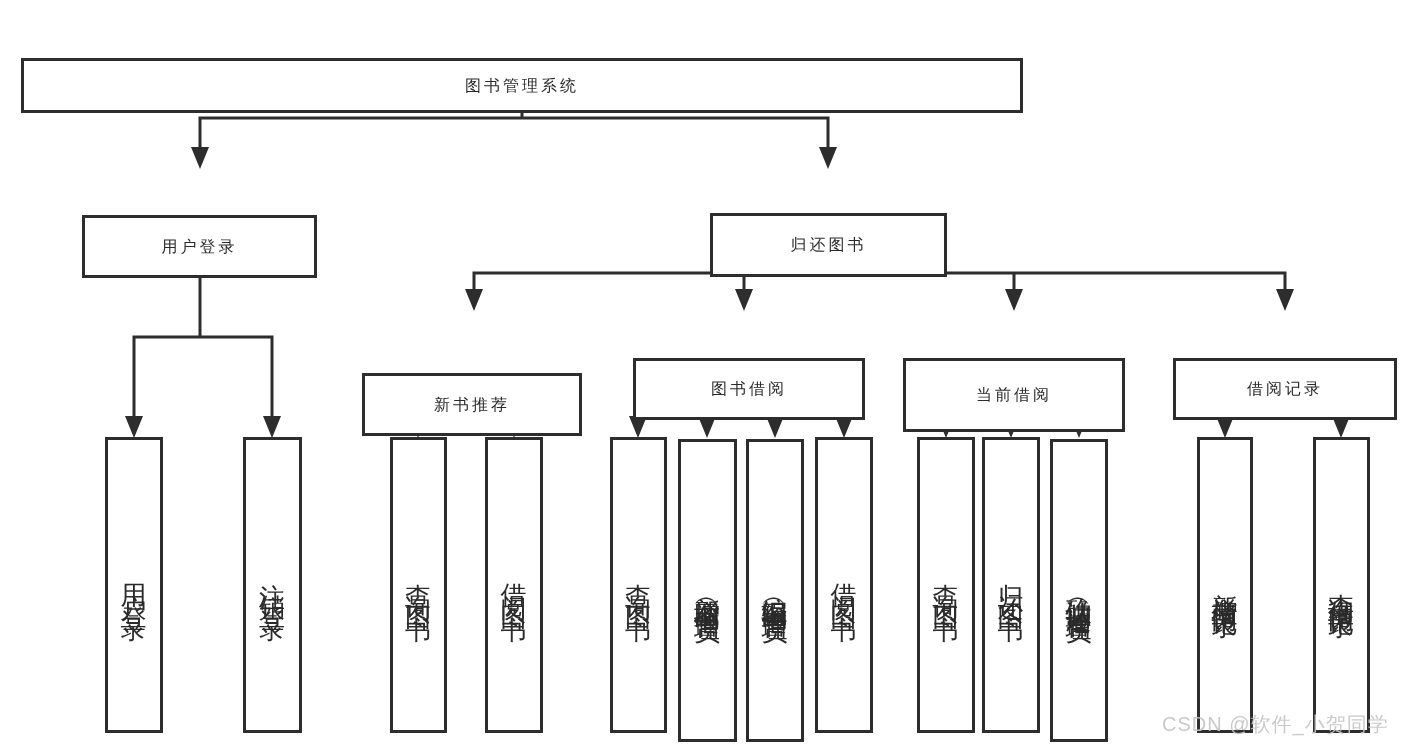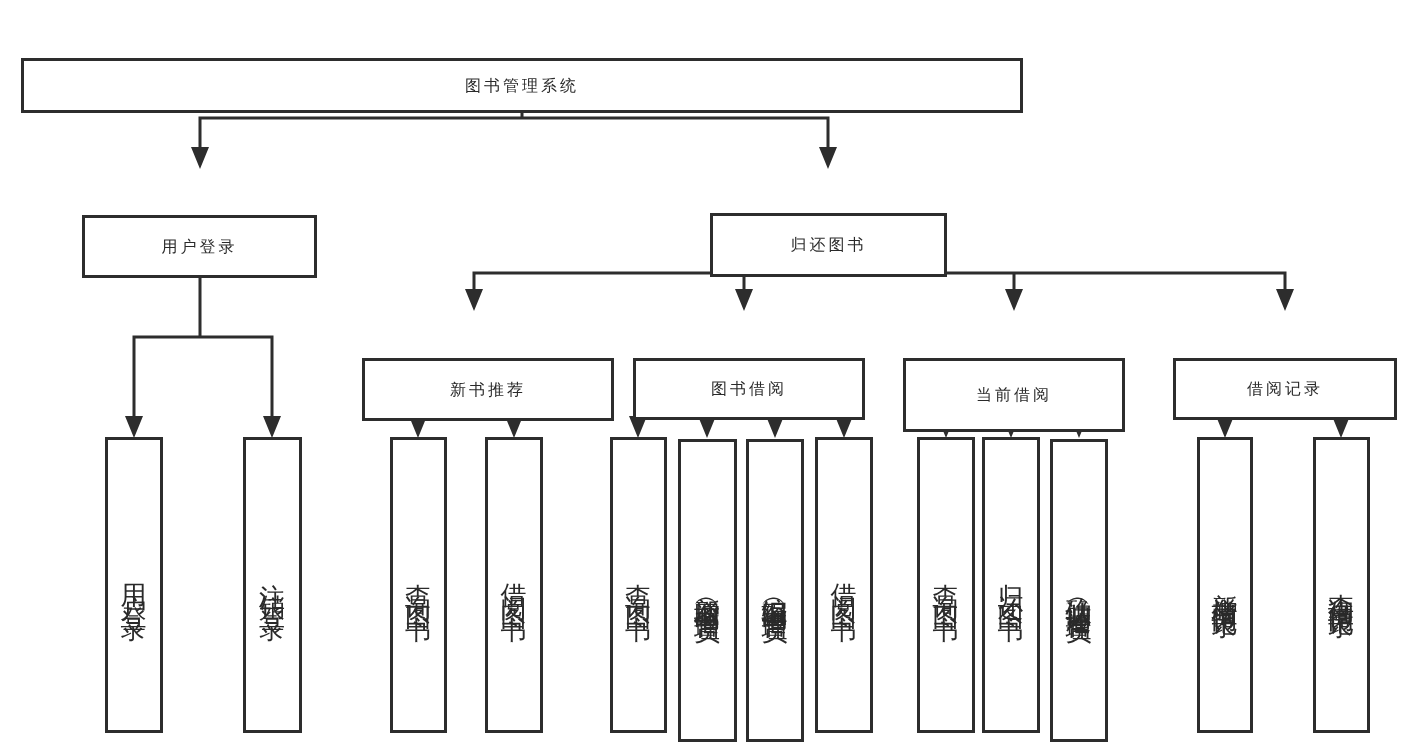--- a/index.html
+++ b/index.html
@@ -21,21 +21,21 @@
   .v9{letter-spacing:3px;}
   .watermark{
     position:absolute;left:1162px;top:711px;width:243px;
     font-size:20px;letter-spacing:1px;white-space:nowrap;
     color:rgba(197,197,197,0.92);z-index:5;
   }
   
   #n-root   {left:21px;  top:13px;  width:1002px;height:55px;}
   #n-login  {left:82px;  top:170px; width:235px; height:63px;}
   #n-mgmt   {left:710px; top:168px; width:237px; height:64px;}
-  #n-newrec {left:362px; top:313px; width:252px; height:63px;}
+  #n-newrec {left:362px; top:328px; width:220px; height:63px;}
   #n-borrow {left:633px; top:313px; width:232px; height:62px;}
   #n-current{left:903px; top:313px; width:222px; height:74px;}
   #n-record {left:1173px;top:313px; width:224px; height:62px;text-align:right;}
   #n-l1 {left:105px; top:437px;width:58px;height:296px;}
   #n-l2 {left:243px; top:437px;width:59px;height:296px;}
   #n-nr1{left:390px; top:437px;width:57px;height:296px;}
   #n-nr2{left:485px; top:437px;width:58px;height:296px;}
   #n-b1 {left:610px; top:437px;width:57px;height:296px;}
   #n-b2 {left:678px; top:439px;width:59px;height:303px;}
   #n-b3 {left:746px; top:439px;width:58px;height:303px;}
@@ -129,13 +129,14 @@
   <div class="box v v9" id="n-b3">编辑图书（管理员）</div>
   <div class="box v v4" id="n-b4">借阅图书</div>
 
   <div class="box v v4" id="n-c1">查询图书</div>
   <div class="box v v4" id="n-c2">归还图书</div>
   <div class="box v v9" id="n-c3">确认归还（管理员）</div>
 
   <div class="box v v6" id="n-r1">新增借阅记录</div>
   <div class="box v v6" id="n-r2">查询借阅记录</div>
 
+  <div class="watermark">CSDN @软件_小贺同学</div>
 </div>
 
 </body></html>

